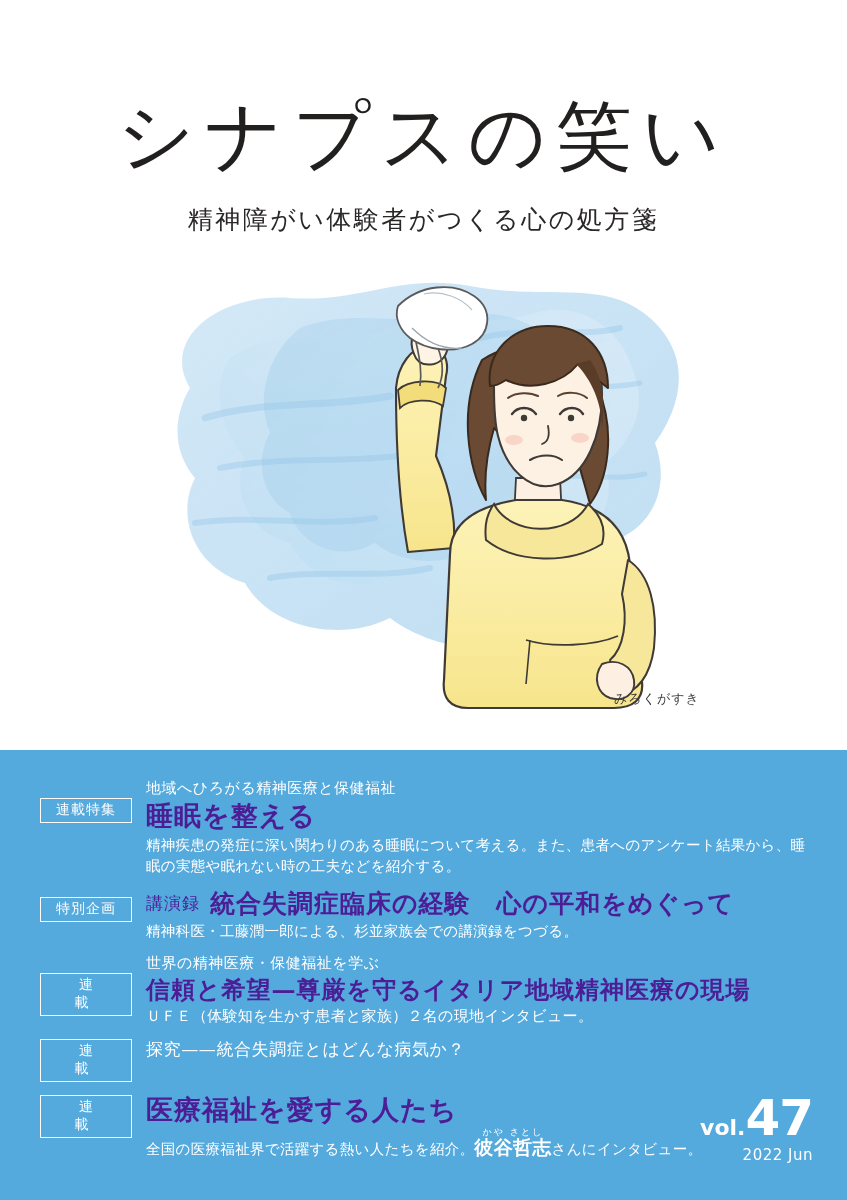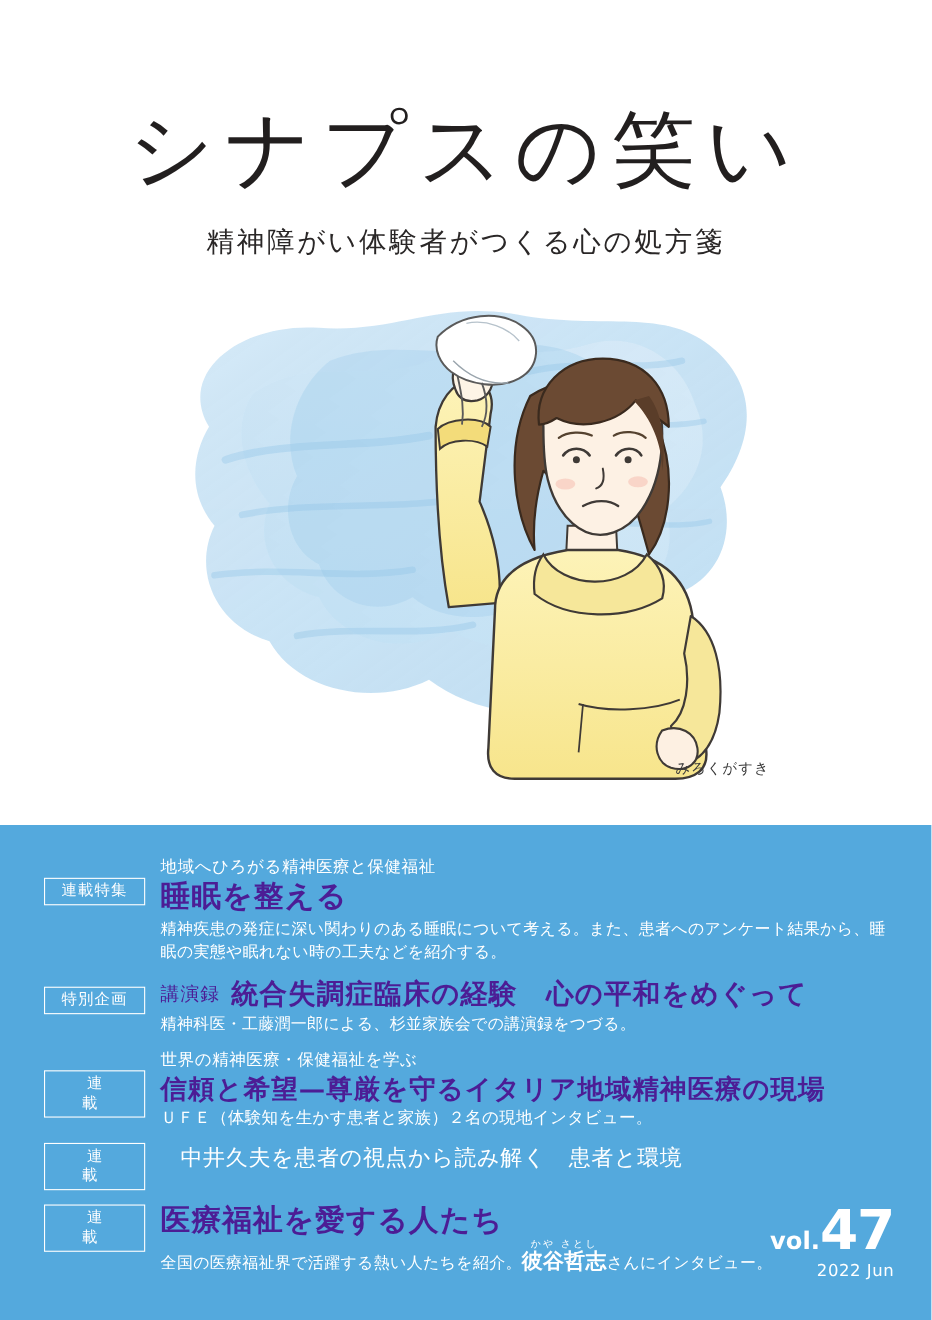--- a/index.html
+++ b/index.html
@@ -349,21 +349,21 @@
         <div class="entry-body">
           <div class="eyebrow">世界の精神医療・保健福祉を学ぶ</div>
           <div class="headline small">信頼と希望—尊厳を守るイタリア地域精神医療の現場</div>
           <div class="ufe-line">ＵＦＥ（体験知を生かす患者と家族）２名の現地インタビュー。</div>
         </div>
       </div>
 
       <div class="toc-entry">
         <div class="tag spaced nomargin">連　　載</div>
         <div class="entry-body">
-          <div class="plain-line indent">中井久夫を患者の視点から読み解く　患者と環境</div>
+          <div class="plain-line">探究——統合失調症とはどんな病気か？</div>
         </div>
       </div>
 
       <div class="toc-entry">
         <div class="tag spaced nomargin">連　　載</div>
         <div class="entry-body">
           <div class="headline">医療福祉を愛する人たち</div>
           <div class="desc">
             <span>全国の医療福祉界で活躍する熱い人たちを紹介。</span><span class="ruby-wrap"><span class="rt">かや さとし</span><span class="bigname">彼谷哲志</span></span><span>さんにインタビュー。</span>
           </div>

